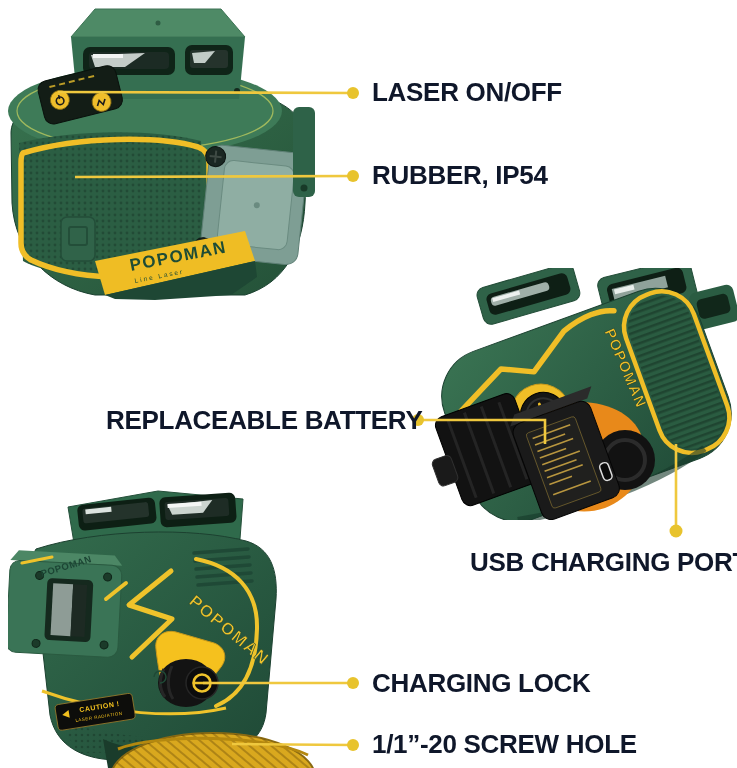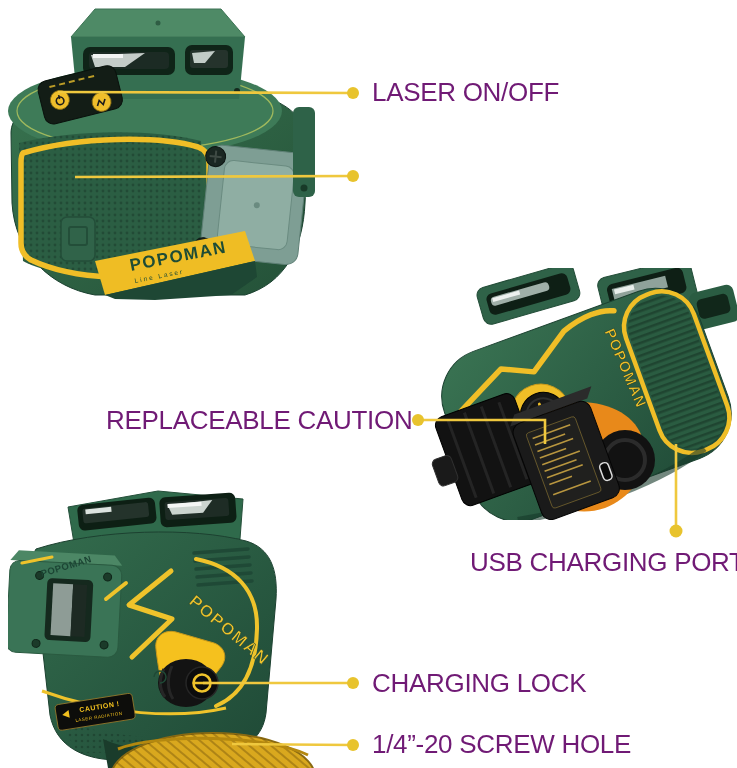--- a/index.html
+++ b/index.html
@@ -3,22 +3,22 @@
 <meta charset="utf-8">
 <style>
   html,body{margin:0;padding:0;background:#fff;}
   .canvas{
     position:relative;width:737px;height:768px;background:#ffffff;
     overflow:hidden;font-family:"Liberation Sans","DejaVu Sans",sans-serif;
   }
   .dev{position:absolute;}
   .callout-overlay{position:absolute;left:0;top:0;pointer-events:none;}
   .callout-label{
-    position:absolute;font-weight:normal;font-size:26px;line-height:27px;
-    color:#701a75;letter-spacing:-0.3px;white-space:nowrap;
+    position:absolute;font-weight:bold;font-size:26px;line-height:27px;
+    color:#0f172a;letter-spacing:-0.3px;white-space:nowrap;
   }
   .callout-label .l2{display:block;}
   svg text{font-family:"Liberation Sans","DejaVu Sans",sans-serif;}
 </style>
 </head>
 <body>
 
 <div class="canvas">
 
   <svg class="dev" style="left:5px;top:3px" width="310" height="300" viewBox="0 0 310 300">
@@ -286,22 +286,23 @@
       <circle cx="418" cy="420" r="6"></circle>
       <circle cx="676" cy="531" r="6.5"></circle>
       <circle cx="353" cy="683" r="6"></circle>
       <circle cx="353" cy="745" r="6"></circle>
     </g>
   </svg>
 
   <div class="callout-label" style="left:372px;top:79px">LASER ON/OFF</div>
 
   <div class="callout-label" style="left:372px;top:160px;line-height:31.5px">
+    <span class="l2">RUBBER, IP54</span>
   </div>
 
-  <div class="callout-label" style="left:106px;top:407px">REPLACEABLE CAUTION</div>
+  <div class="callout-label" style="left:106px;top:407px">REPLACEABLE BATTERY</div>
 
   <div class="callout-label" style="left:470px;top:549px">USB CHARGING PORT</div>
 
   <div class="callout-label" style="left:372px;top:670px">CHARGING LOCK</div>
 
-  <div class="callout-label" style="left:372px;top:731px">1/4”-20 SCREW HOLE</div>
+  <div class="callout-label" style="left:372px;top:731px">1/1”-20 SCREW HOLE</div>
 </div>
 
 </body></html>

